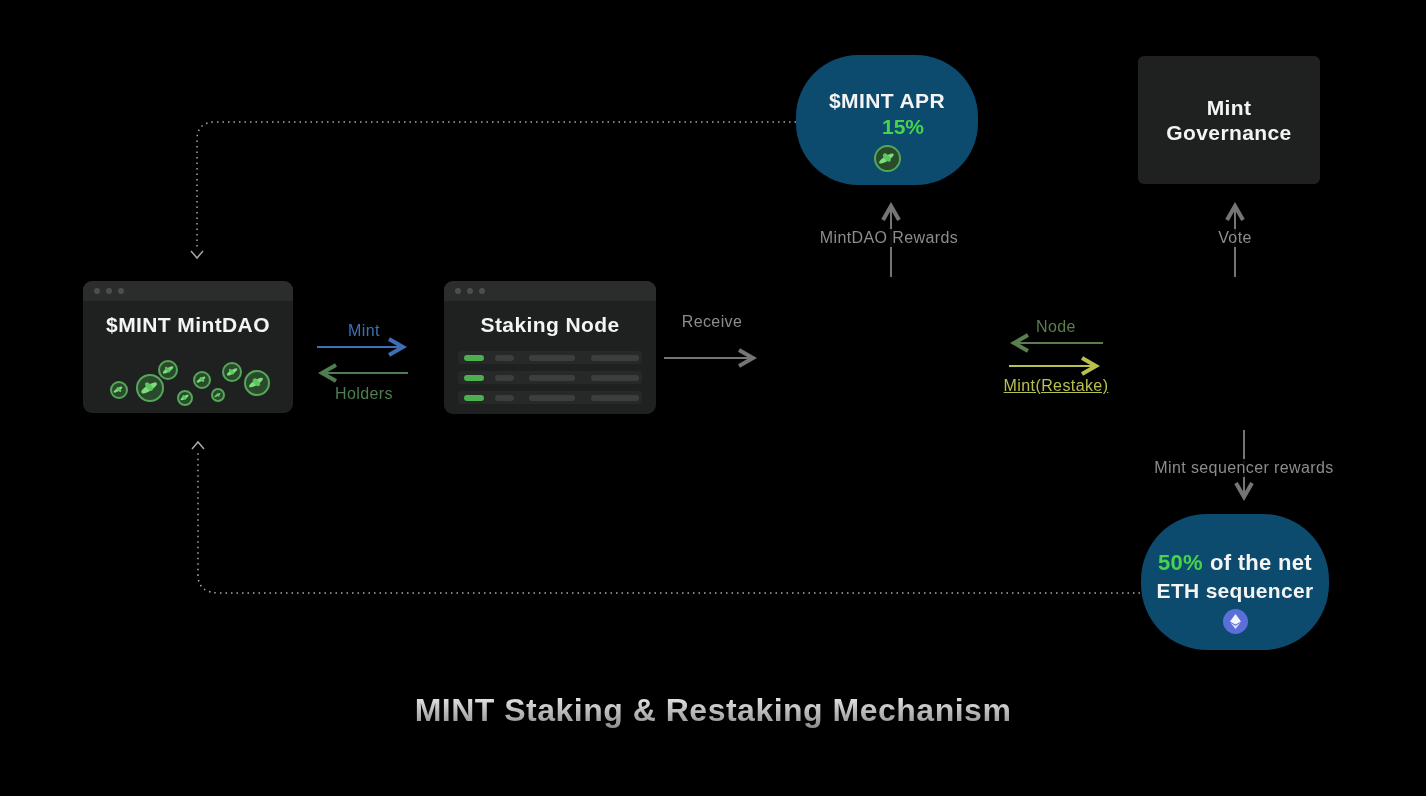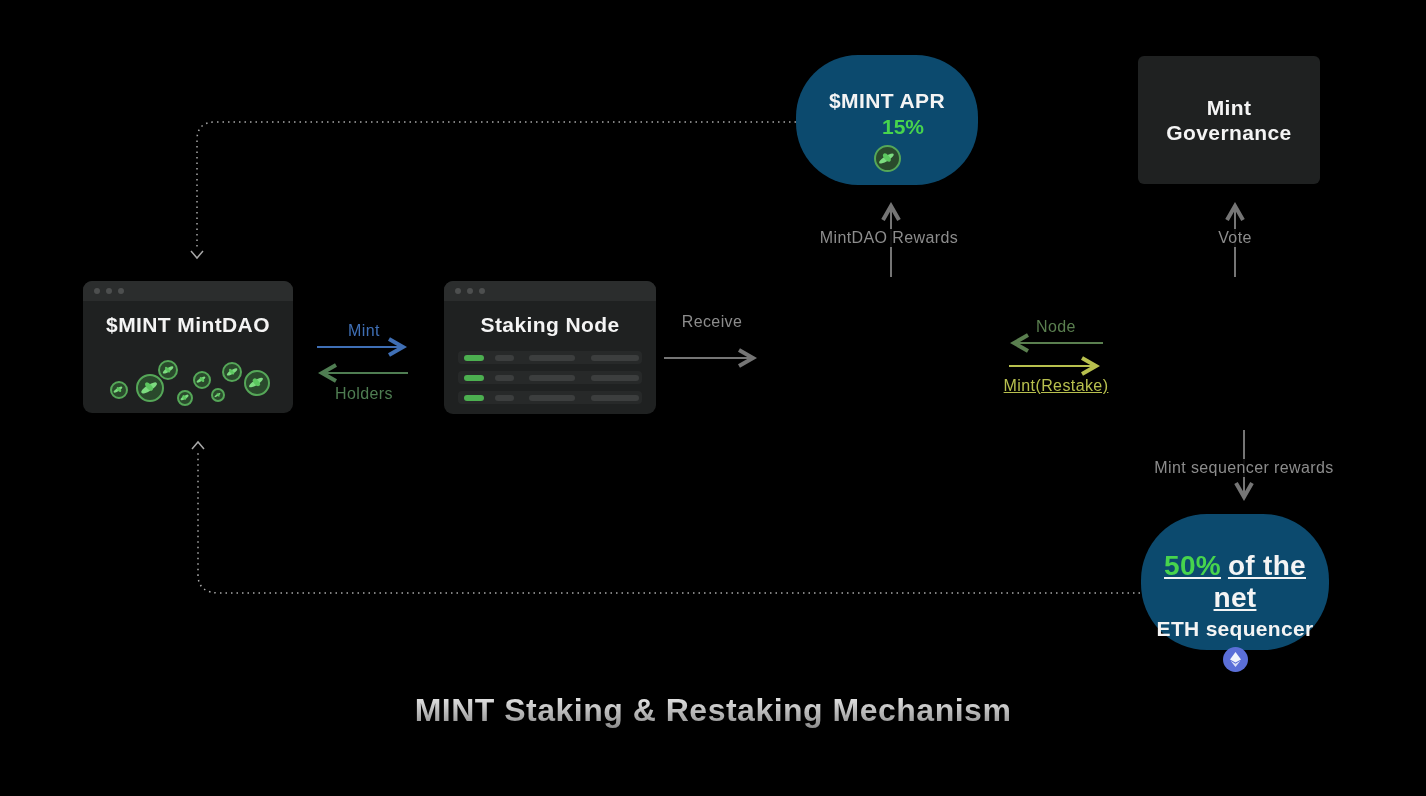--- a/index.html
+++ b/index.html
@@ -13,21 +13,21 @@
   .dot{width:6px;height:6px;border-radius:50%;background:#4d4f4f;}
   .win-title{position:absolute;left:0;right:0;top:32px;text-align:center;color:#f4f4f4;
              font-size:21px;font-weight:bold;letter-spacing:.4px;}
 
   
   .oval{position:absolute;background:#0c4a6e;text-align:center;}
   .oval-apr{left:796px;top:55px;width:182px;height:130px;border-radius:62px;padding-top:0;}
   .oval-apr .t{margin-top:34px;color:#f4f4f4;font-size:21px;font-weight:bold;letter-spacing:.4px;}
   .oval-apr .v{margin-top:2px;color:#47d44d;font-size:21px;font-weight:bold;padding-left:32px;}
   .oval-eth{left:1141px;top:514px;width:188px;height:136px;border-radius:66px;}
-  .oval-eth .l1{margin-top:36px;font-size:28px;font-weight:bold;color:#f4f4f4;letter-spacing:.3px;text-decoration:underline;}
+  .oval-eth .l1{margin-top:36px;font-size:22px;font-weight:bold;color:#f4f4f4;letter-spacing:.3px;}
   .oval-eth .l1 .pct{color:#47d44d;margin-right:7px;}
   .oval-eth .l2{margin-top:3px;font-size:21px;font-weight:bold;color:#f4f4f4;letter-spacing:.3px;}
 
   .gov{position:absolute;left:1138px;top:56px;width:182px;height:128px;background:#1f2121;border-radius:6px;
        display:flex;align-items:center;justify-content:center;}
   .gov .t{color:#f4f4f4;font-size:21px;font-weight:bold;text-align:center;width:130px;line-height:25px;letter-spacing:.4px;}
 
   
   .coin{position:absolute;border-radius:50%;background:#2a4a2c;border:2px solid #55a758;box-sizing:border-box;}
   .coin::before{content:"";position:absolute;left:10%;top:37%;width:74%;height:23%;background:#7ddc80;border-radius:50%;transform:rotate(-32deg);}

